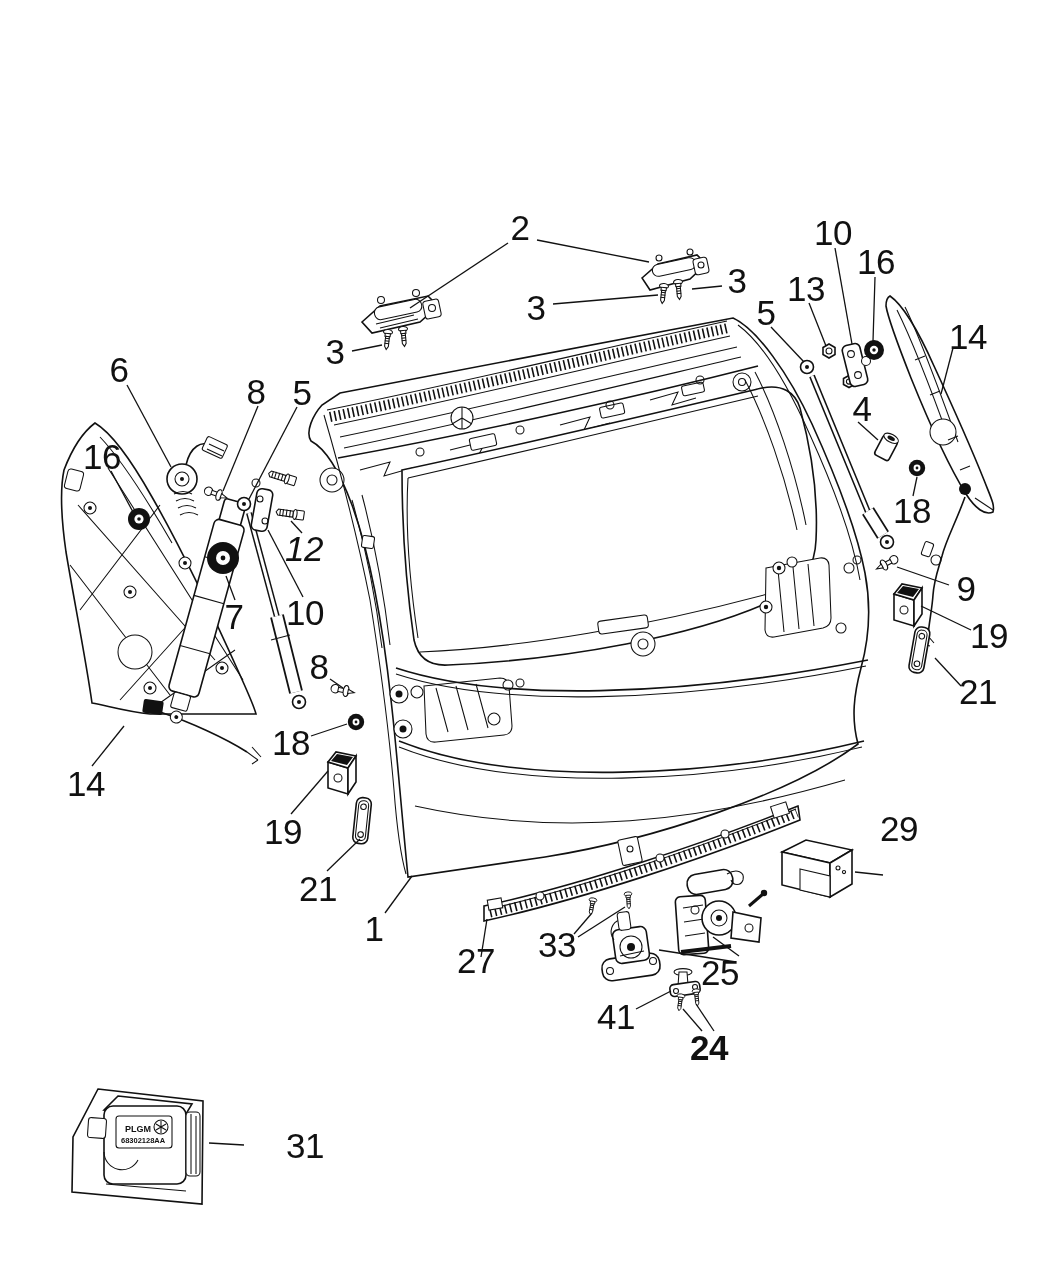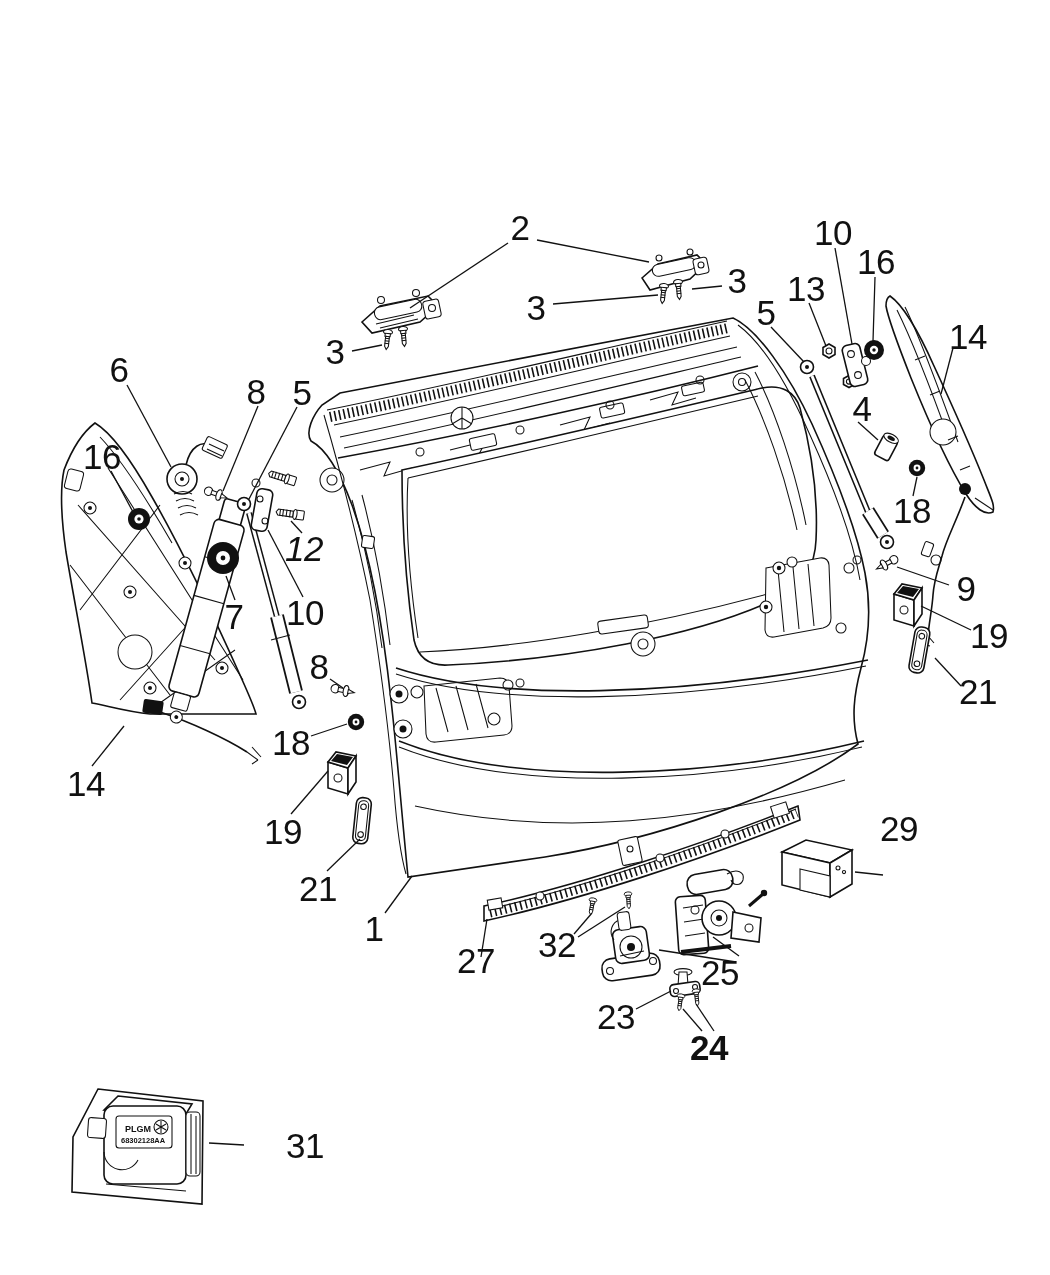--- a/index.html
+++ b/index.html
@@ -451,20 +451,20 @@
     <div class="callout" style="left: 968px; top: 336px;">14</div>
     <div class="callout" style="left: 102px; top: 456px;">16</div>
     <div class="callout" style="left: 876px; top: 261px;">16</div>
     <div class="callout" style="left: 862px; top: 408px;">4</div>
     <div class="callout" style="left: 291px; top: 742px;">18</div>
     <div class="callout" style="left: 912px; top: 510px;">18</div>
     <div class="callout" style="left: 283px; top: 831px;">19</div>
     <div class="callout" style="left: 989px; top: 635px;">19</div>
     <div class="callout" style="left: 318px; top: 888px;">21</div>
     <div class="callout" style="left: 978px; top: 691px;">21</div>
-    <div class="callout" style="left: 616px; top: 1016px;">23</div>
+    <div class="callout" style="left: 616px; top: 1016px;">41</div>
     <div class="callout" style="left: 709px; top: 1047px; font-weight: bold;">24</div>
     <div class="callout" style="left: 720px; top: 972px;">25</div>
-    <div class="callout" style="left: 557px; top: 944px;">32</div>
+    <div class="callout" style="left: 557px; top: 944px;">33</div>
     <div class="callout" style="left: 476px; top: 960px;">27</div>
     <div class="callout" style="left: 899px; top: 828px;">29</div>
     <div class="callout" style="left: 260px; top: 1145px; margin-left: 45px;">31</div>
   </div>
 
 </body></html>

